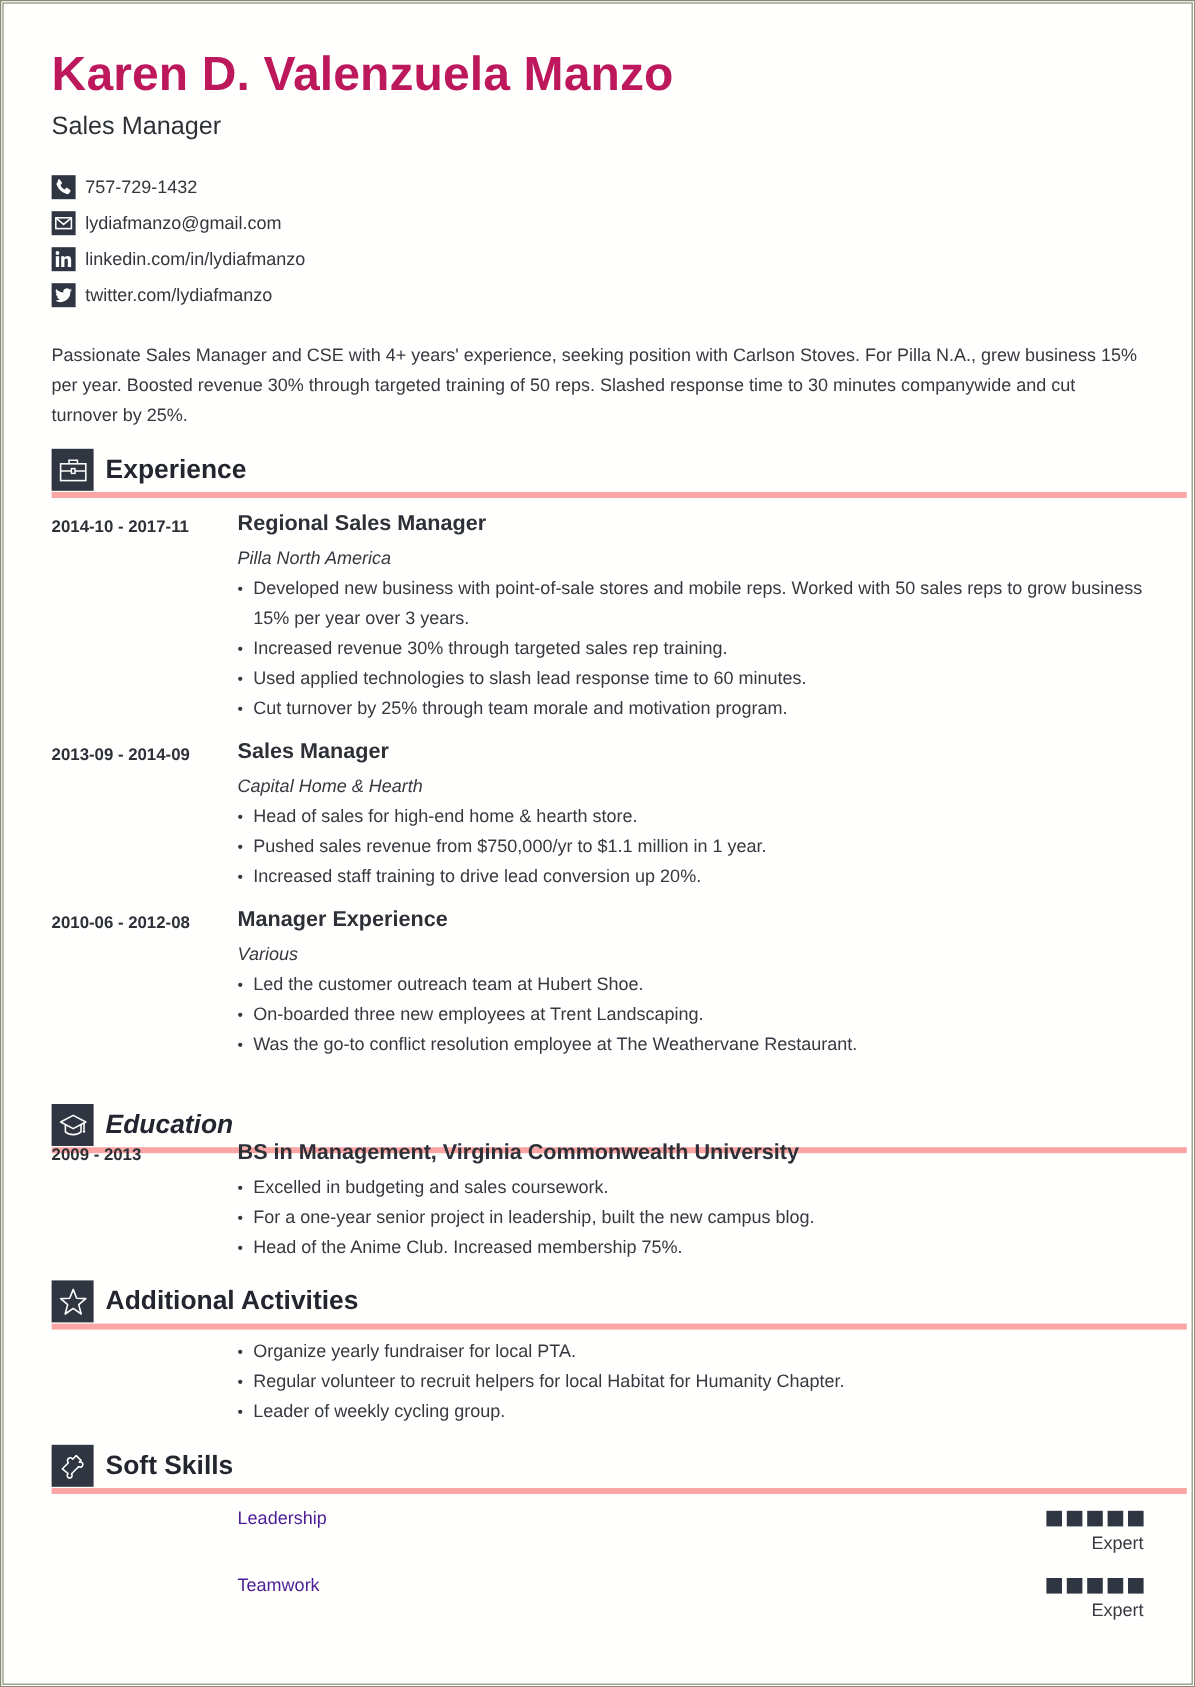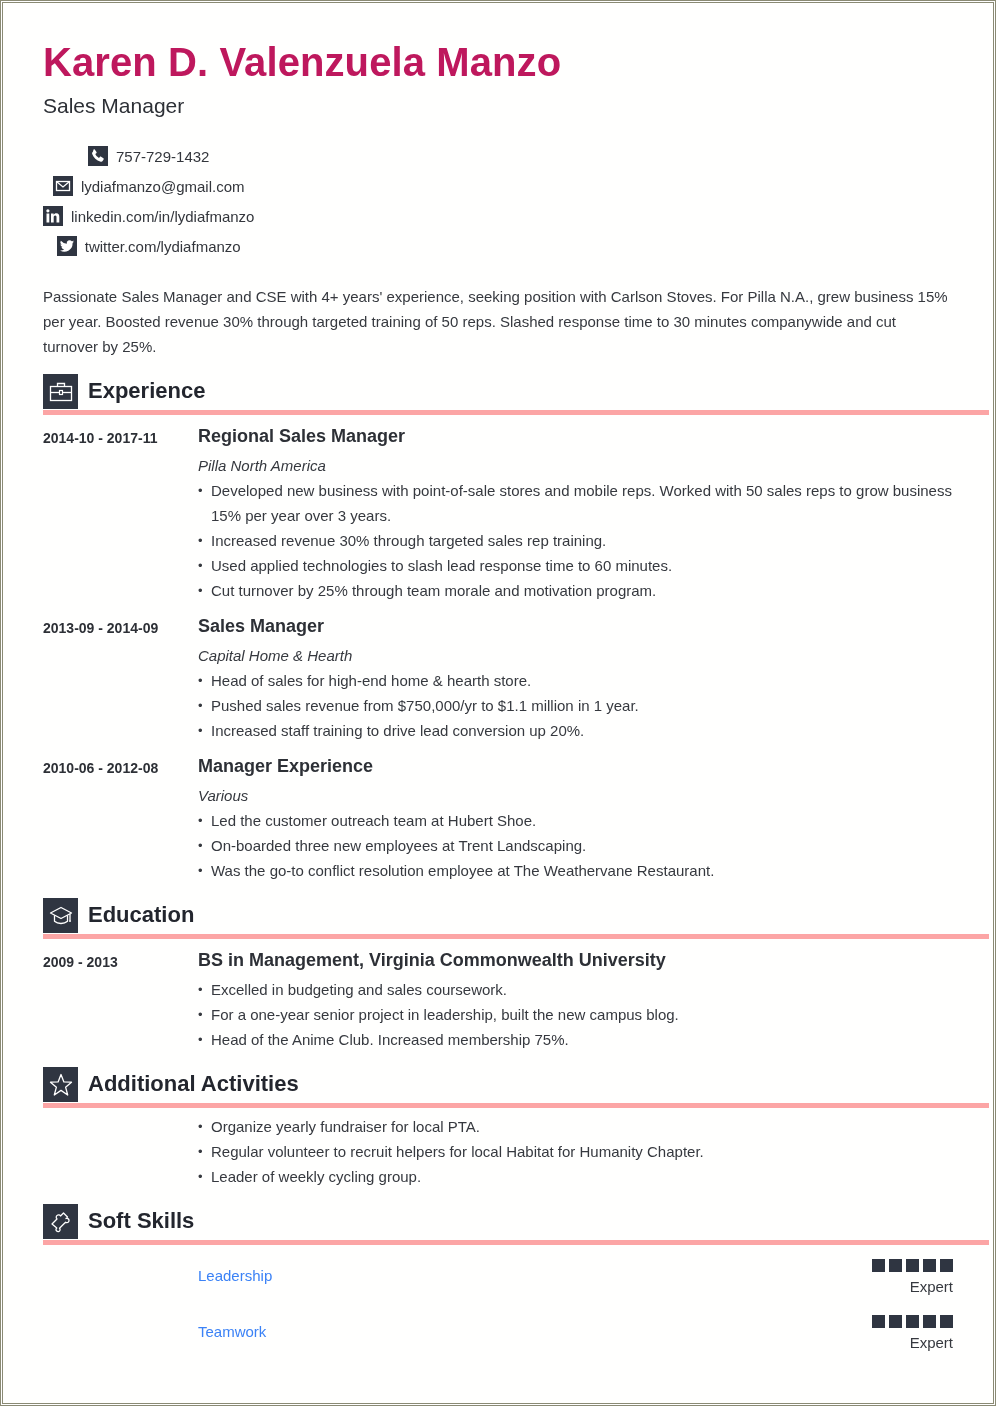--- a/index.html
+++ b/index.html
@@ -8,41 +8,41 @@
   .frame-outer { position: absolute; left: 0; top: 0; width: 994px; height: 1404px;
                  border: 1px solid #8a8a74; }
   .frame-inner { position: absolute; left: 2px; top: 2px; width: 990px; height: 1400px;
                  border: 1px solid #8a8a74; background: #fffffe; }
   .page { position: absolute; left: 43px; top: 0; width: 910px; }
 
   .name { position: absolute; top: 40px; left: 0; font-size: 40px; font-weight: bold; color: #be185d; white-space: nowrap; letter-spacing: 0.1px; }
   .title { position: absolute; top: 94px; left: 0; font-size: 21px; color: #2d3036; }
 
   .contacts { position: absolute; top: 141px; left: 0; }
-  .contact { display: flex; align-items: center; height: 30px; font-size: 15px; color: #33363c; justify-content: center; }
+  .contact { display: flex; align-items: center; height: 30px; font-size: 15px; color: #33363c; }
   .cicon { width: 20px; height: 20px; background: #2f3541; margin-right: 8px; display: flex; align-items: center; justify-content: center; }
   .cicon svg { width: 16px; height: 16px; }
 
   .summary { position: absolute; top: 284px; left: 0; width: 910px; font-size: 15px; line-height: 25px; color: #36393f; }
 
   .section-head { position: absolute; left: 0; width: 910px; height: 36px; border-bottom: 5px solid #fca5a5; padding-left: 36px; }
   .sicon { position: absolute; left: 0; top: 0; width: 35px; height: 35px; background: #2f3541; display: flex; align-items: center; justify-content: center; }
   .sicon svg { width: 26px; height: 26px; }
   .stitle { position: absolute; left: 45px; top: 4px; font-size: 22px; font-weight: bold; color: #23262e; white-space: nowrap; }
 
   .entry { position: absolute; left: 0; width: 910px; }
   .date { position: absolute; left: 0; top: 4px; font-size: 14px; font-weight: bold; color: #2d3036; white-space: nowrap; }
   .role { position: absolute; left: 155px; top: 0; font-size: 18px; font-weight: bold; color: #2d3036; white-space: nowrap; }
   .company { position: absolute; left: 155px; top: 31px; font-size: 15px; font-style: italic; color: #36393f; }
   .bullets { position: absolute; left: 155px; width: 755px; margin: 0; padding: 0; list-style: none; }
   .bullets li { position: relative; padding-left: 13px; font-size: 15px; line-height: 25px; color: #36393f; }
   .bullets li::before { content: "•"; position: absolute; left: 0; top: 0; font-size: 13px; }
 
   .skill { position: absolute; left: 0; width: 910px; height: 50px; }
-  .skill-name { position: absolute; left: 155px; top: 12px; font-size: 15px; color: #3b82f6; }
+  .skill-name { position: absolute; left: 155px; top: 2px; font-size: 15px; color: #4c1d95; }
   .skill-dots { position: absolute; right: 0; top: 4px; display: flex; gap: 4px; }
   .skill-dots span { width: 13px; height: 13px; background: #2f3541; display: block; }
   .skill-level { position: absolute; right: 0; top: 23px; font-size: 15px; color: #36393f; }
 </style>
 </head>
 <body>
 
 <div class="frame-outer"></div>
 <div class="frame-inner"></div>
 
@@ -130,21 +130,21 @@
     <span class="date">2010-06 - 2012-08</span>
     <span class="role">Manager Experience</span>
     <span class="company">Various</span>
     <ul class="bullets" style="top:52px;">
       <li>Led the customer outreach team at Hubert Shoe.</li>
       <li>On-boarded three new employees at Trent Landscaping.</li>
       <li>Was the go-to conflict resolution employee at The Weathervane Restaurant.</li>
     </ul>
   </div>
 
-  <div class="section-head" style="top:898px;">
+  <div class="section-head" style="top:920px;font-style:italic;">
     <span class="sicon">
       <svg viewBox="0 0 26 26">
           <path d="M2.5 10 13 4.5 23.5 10 13 15.5z" fill="none" stroke="#ffffff" stroke-width="1.3" stroke-linejoin="round"></path>
           <path d="M6.5 12.2v6c2 1.8 4 2.3 6.5 2.3s4.5-.5 6.5-2.3v-6" fill="none" stroke="#ffffff" stroke-width="1.3"></path>
           <path d="M22 10.8v6.5" stroke="#ffffff" stroke-width="1.3"></path>
           <circle cx="22" cy="18" r="1" fill="#ffffff"></circle>
         </svg>
     </span>
     <span class="stitle">Education</span>
   </div>

